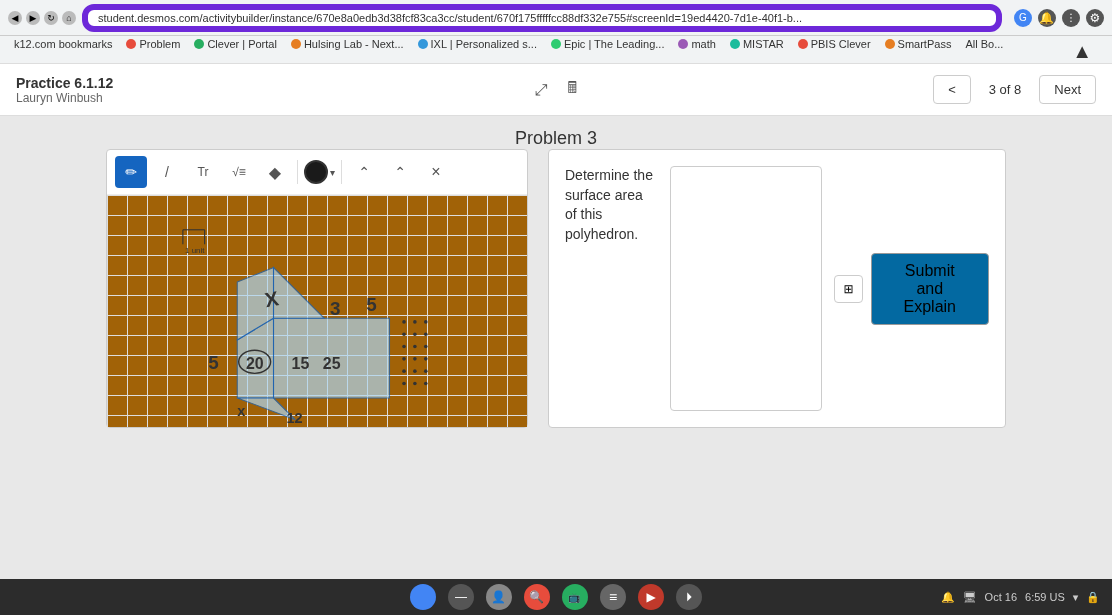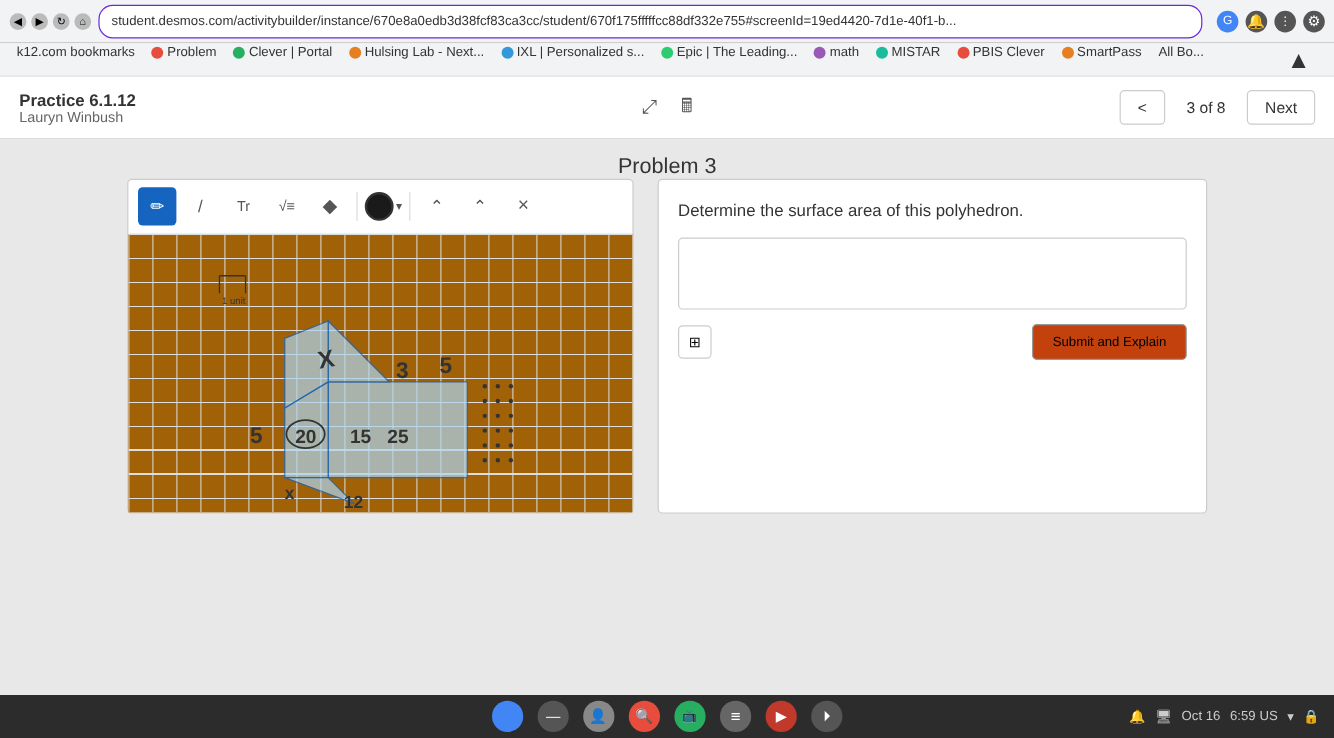--- a/index.html
+++ b/index.html
@@ -13,21 +13,21 @@
       align-items: center;
       padding: 0 8px;
       gap: 6px;
       border-bottom: 1px solid #ccc;
     }
     .browser-controls { display: flex; gap: 4px; align-items: center; }
     .browser-btn {
       width: 14px; height: 14px; border-radius: 50%; border: none; cursor: pointer; font-size: 9px; display: flex; align-items: center; justify-content: center;
     }
     .url-bar {
-      flex: 1; background: white; border: 1px solid #6d28d9; border-radius: 12px; padding: 2px 10px; font-size: 11px; color: #333; height: 28px; display: flex; align-items: center;
+      flex: 1; background: white; border: 6px solid #6d28d9; border-radius: 12px; padding: 2px 10px; font-size: 11px; color: #333; height: 28px; display: flex; align-items: center;
     }
     .browser-icons { display: flex; gap: 6px; align-items: center; margin-left: 6px; }
     .browser-icon { width: 18px; height: 18px; border-radius: 50%; background: #666; display: flex; align-items: center; justify-content: center; font-size: 10px; color: white; cursor: pointer; }
 
     
     .bookmarks-bar {
       background: #f1f3f4;
       height: 28px;
       display: flex;
       align-items: flex-start;
@@ -125,40 +125,40 @@
     }
 
     
     .answer-panel {
       background: white;
       border: 1px solid #ccc;
       border-radius: 4px;
       flex: 1;
       padding: 16px;
       display: flex;
-      flex-direction: column;
+      flex-direction: row;
       gap: 12px;
     }
     .problem-text { font-size: 14px; color: #333; line-height: 1.4; }
     .answer-input {
       border: 1px solid #ccc;
       border-radius: 4px;
       padding: 10px;
       min-height: 60px;
       font-size: 14px;
       outline: none;
       resize: none;
       width: 100%;
     }
     .answer-row { display: flex; align-items: center; gap: 8px; }
     .keyboard-btn {
       border: 1px solid #ccc; background: white; padding: 6px 8px; border-radius: 4px; cursor: pointer; font-size: 12px;
     }
     .submit-btn {
-      border: 1px solid #999; background: #c2410c; padding: 8px 16px; border-radius: 4px; cursor: pointer; font-size: 11px; margin-left: auto;
+      border: 1px solid #999; background: #0369a1; padding: 8px 32px; border-radius: 4px; cursor: pointer; font-size: 16px; margin-left: auto;
     }
 
     
     .taskbar {
       position: fixed;
       bottom: 0;
       width: 1112px;
       height: 36px;
       background: #2c2c2c;
       display: flex;

